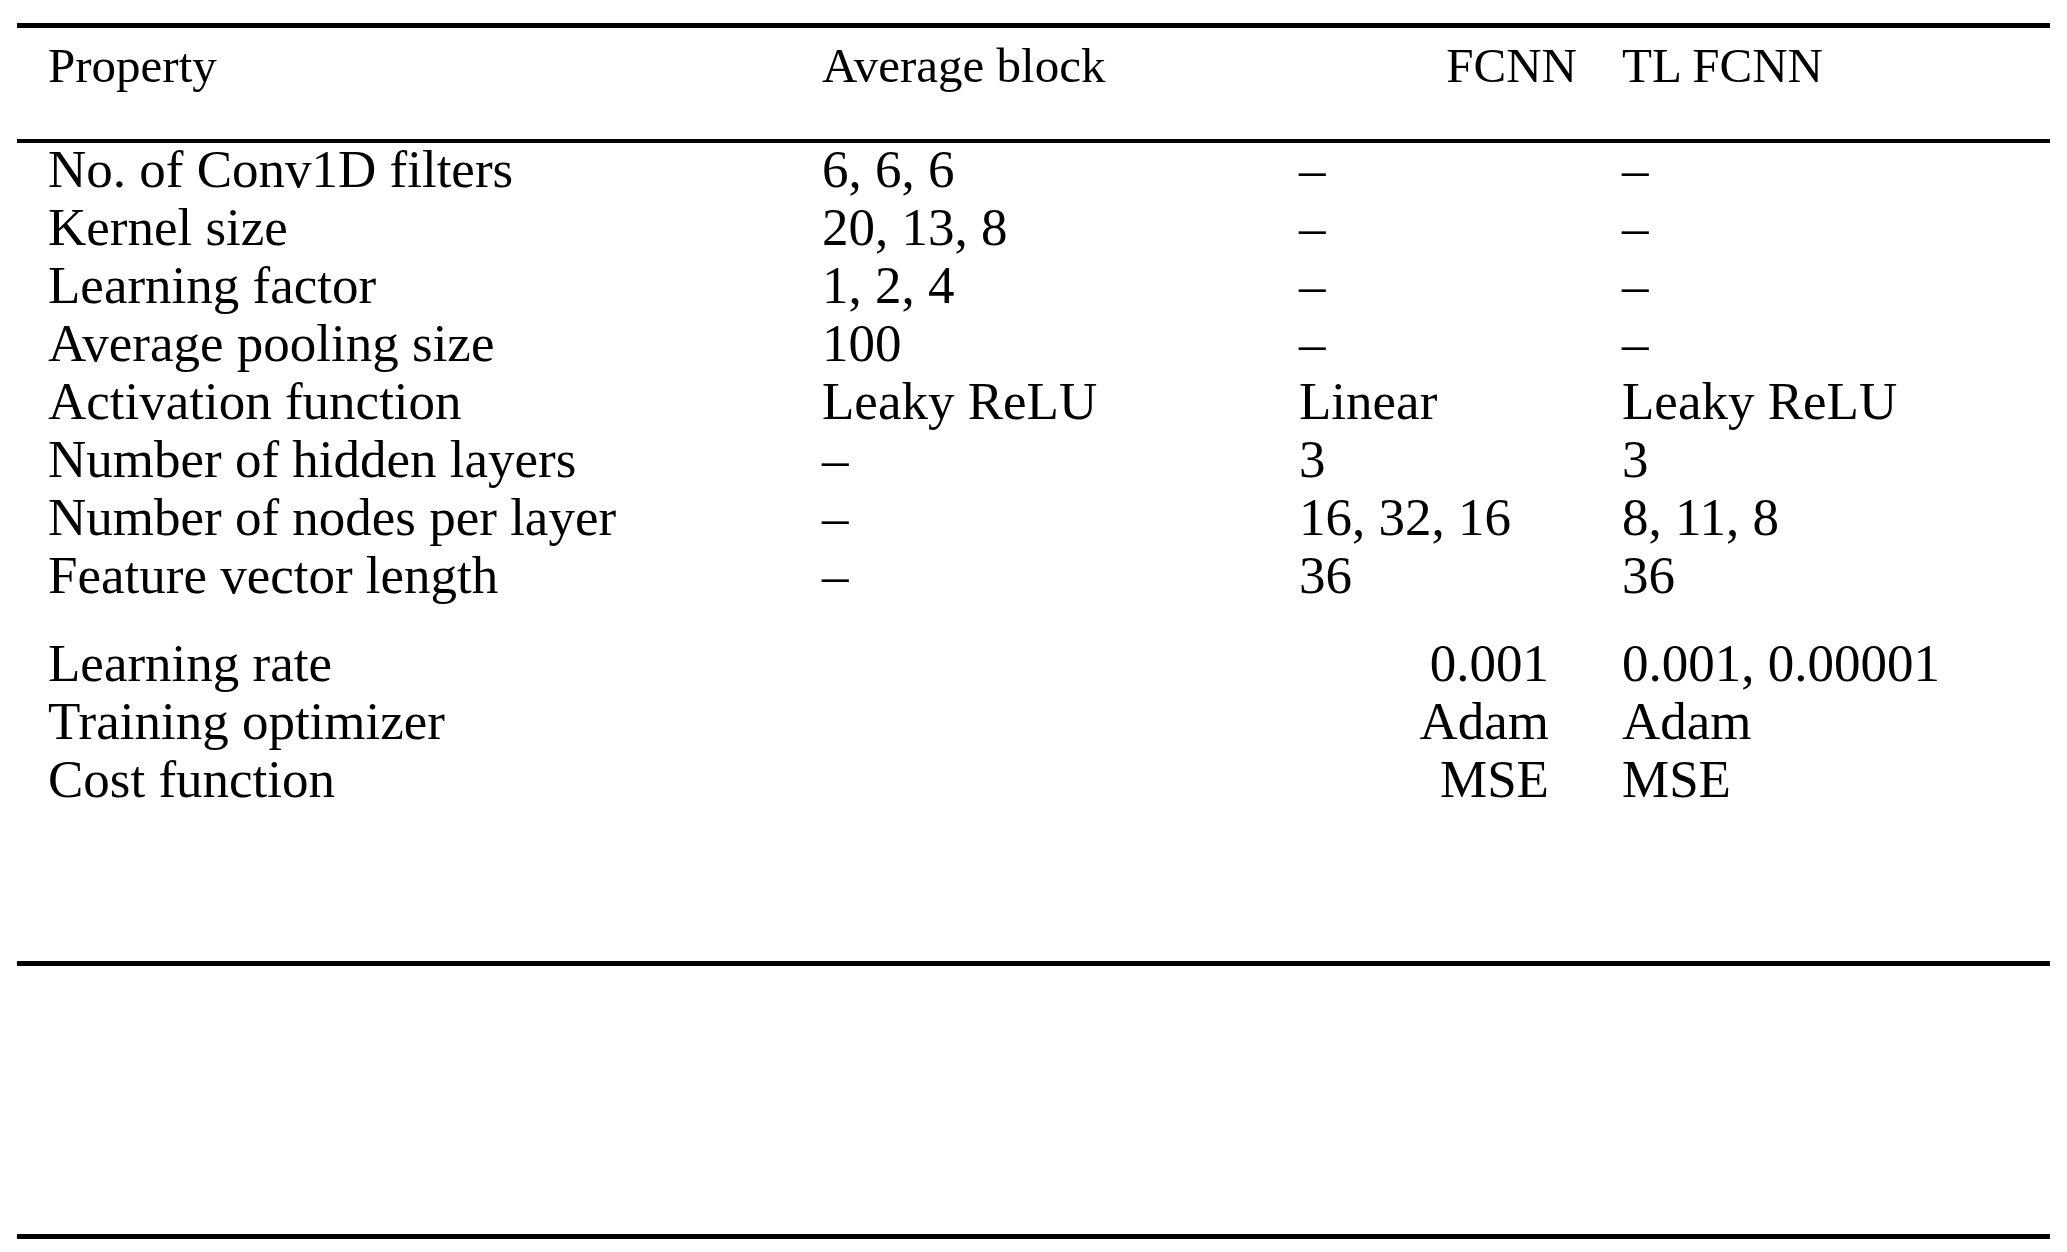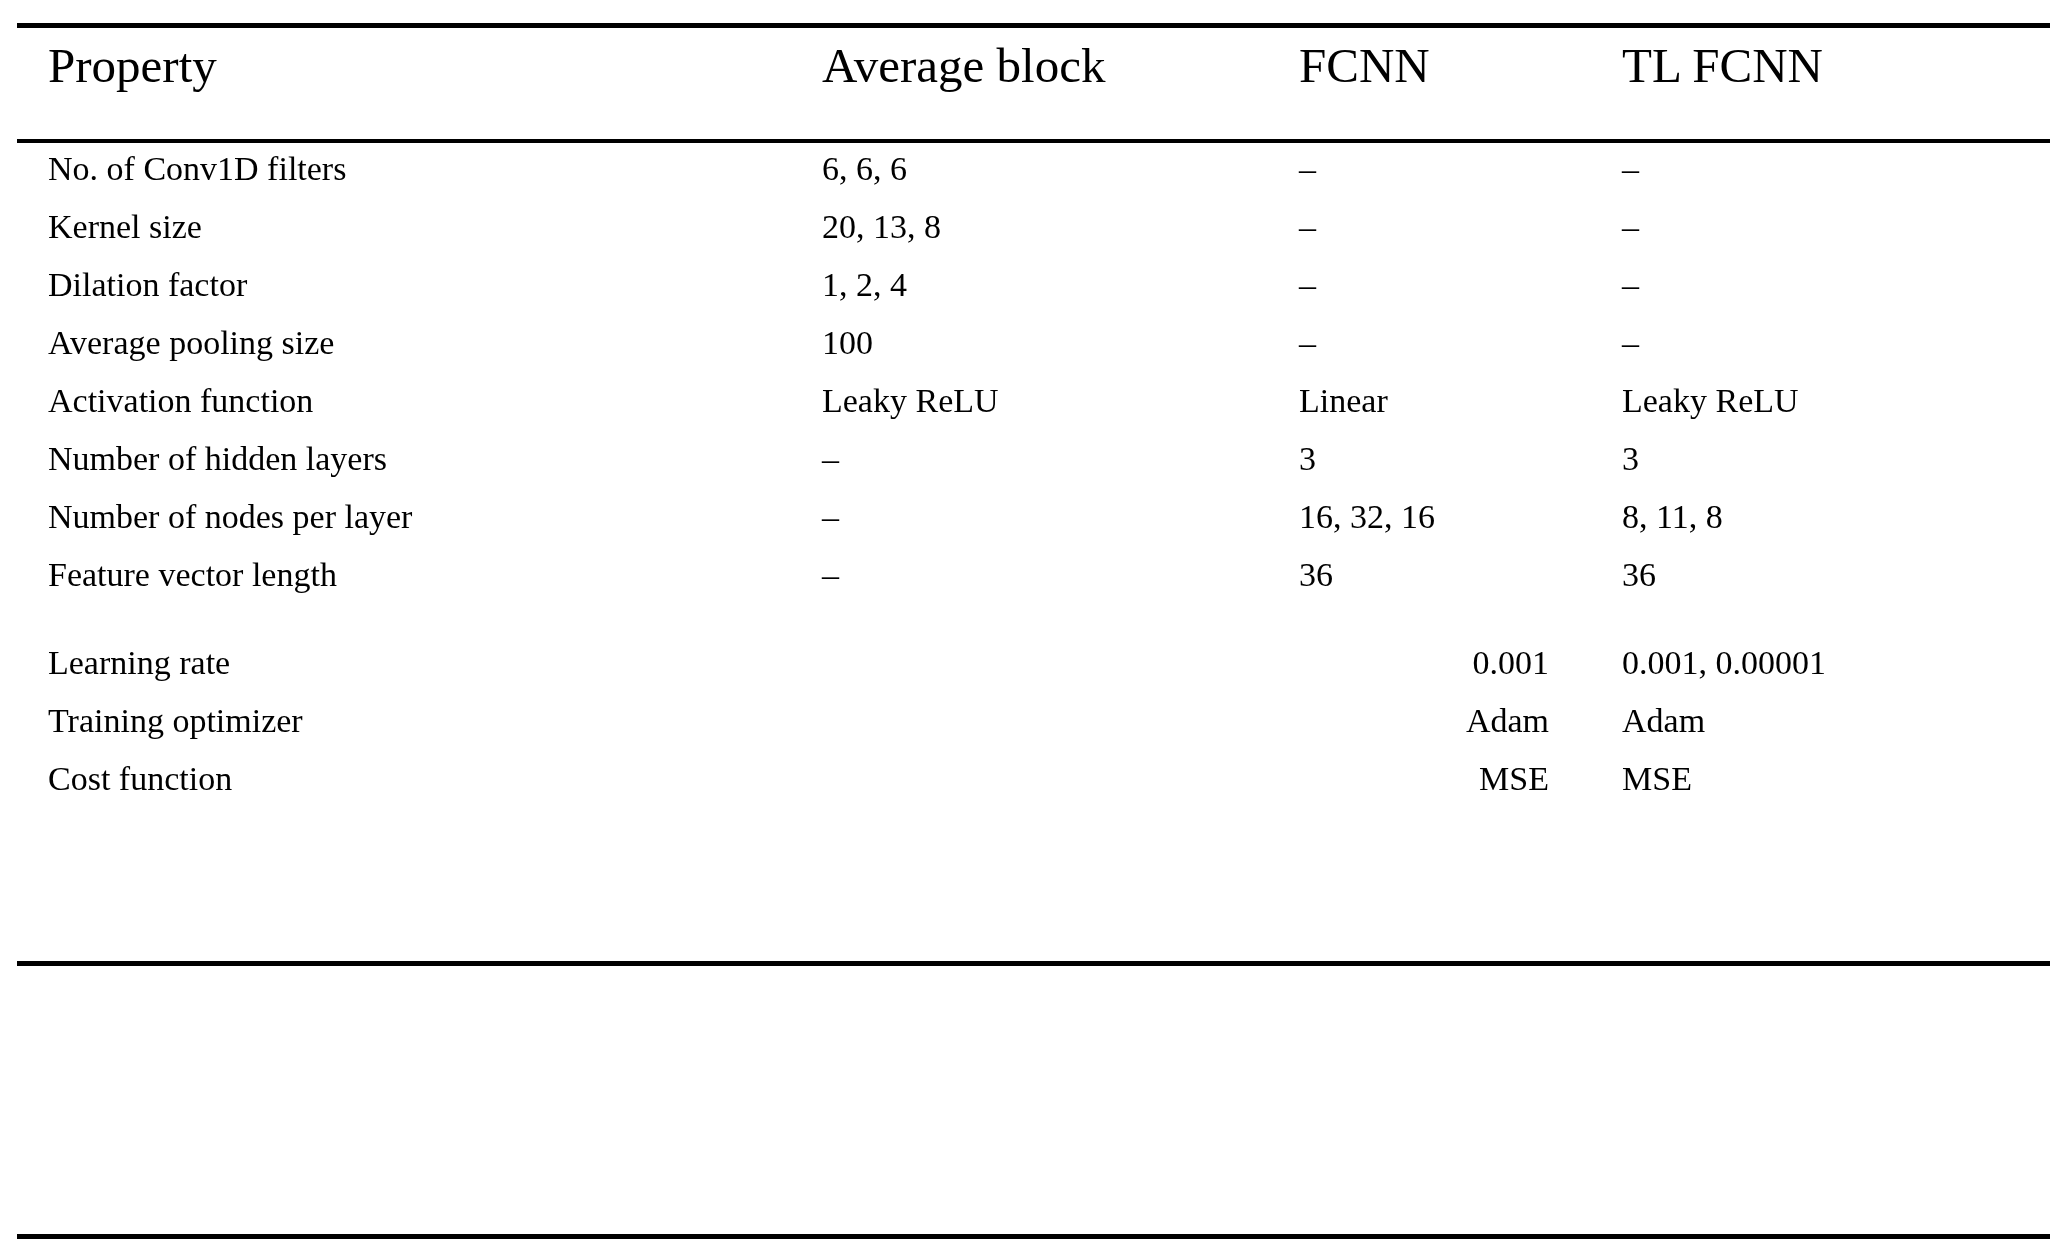--- a/index.html
+++ b/index.html
@@ -47,34 +47,34 @@
   col.c-res  { width: 478px; }
   col.c-fcnn { width: 325px; }
   col.c-tl   { width: 490px; }
 
   .tbl th, .tbl td {
     padding: 0;
     margin: 0;
     text-align: left;
     vertical-align: baseline;
     font-weight: normal;
-    font-size: 34px;
+    font-size: 53px;
     line-height: 58px;
     white-space: nowrap;
   }
 
   
   .hdr-row th {
     height: 116px;
     vertical-align: middle;
     font-size: 49px;
   }
   .hdr-row th.h-prop { padding-left: 48px; }
   .hdr-row th.h-res  { padding-left: 48px; }
-  .hdr-row th.h-fcnn { padding-left: 47px; }
+  .hdr-row th.h-fcnn { padding-left: 47px; text-align: right; }
   .hdr-row th.h-tl   { padding-left: 45px; }
 
   
   .spacer-top td { height: 16px; line-height: 16px; font-size: 0; }
   .spacer-mid td { height: 30px; line-height: 30px; font-size: 0; }
   .spacer-bot td { height: 26px; line-height: 26px; font-size: 0; }
 
   .body-row td {
     height: 58px;
   }
@@ -127,21 +127,21 @@
         <td class="d-fcnn">–</td>
         <td class="d-tl">–</td>
       </tr>
       <tr class="body-row">
         <td class="d-prop">Kernel size</td>
         <td class="d-res">20, 13, 8</td>
         <td class="d-fcnn">–</td>
         <td class="d-tl">–</td>
       </tr>
       <tr class="body-row">
-        <td class="d-prop">Dilation factor</td>
+        <td class="d-prop">Learning factor</td>
         <td class="d-res">1, 2, 4</td>
         <td class="d-fcnn">–</td>
         <td class="d-tl">–</td>
       </tr>
       <tr class="body-row">
         <td class="d-prop">Average pooling size</td>
         <td class="d-res">100</td>
         <td class="d-fcnn">–</td>
         <td class="d-tl">–</td>
       </tr>

